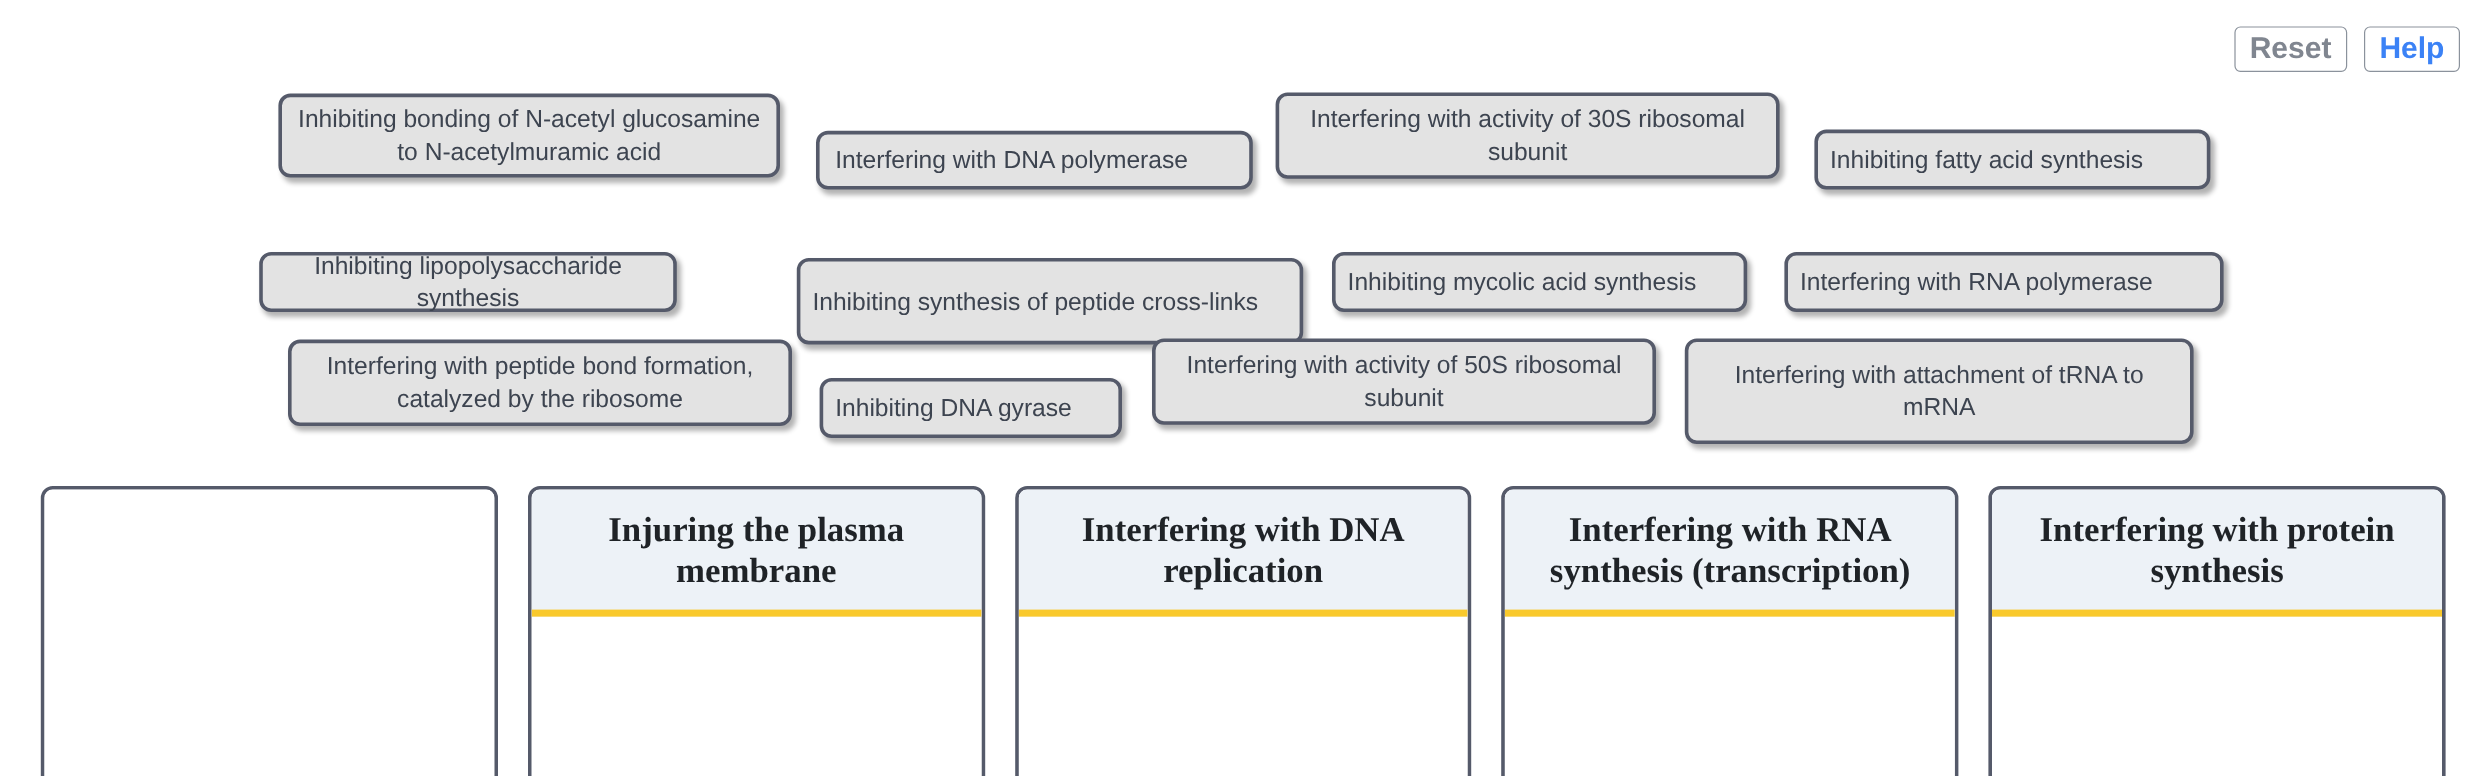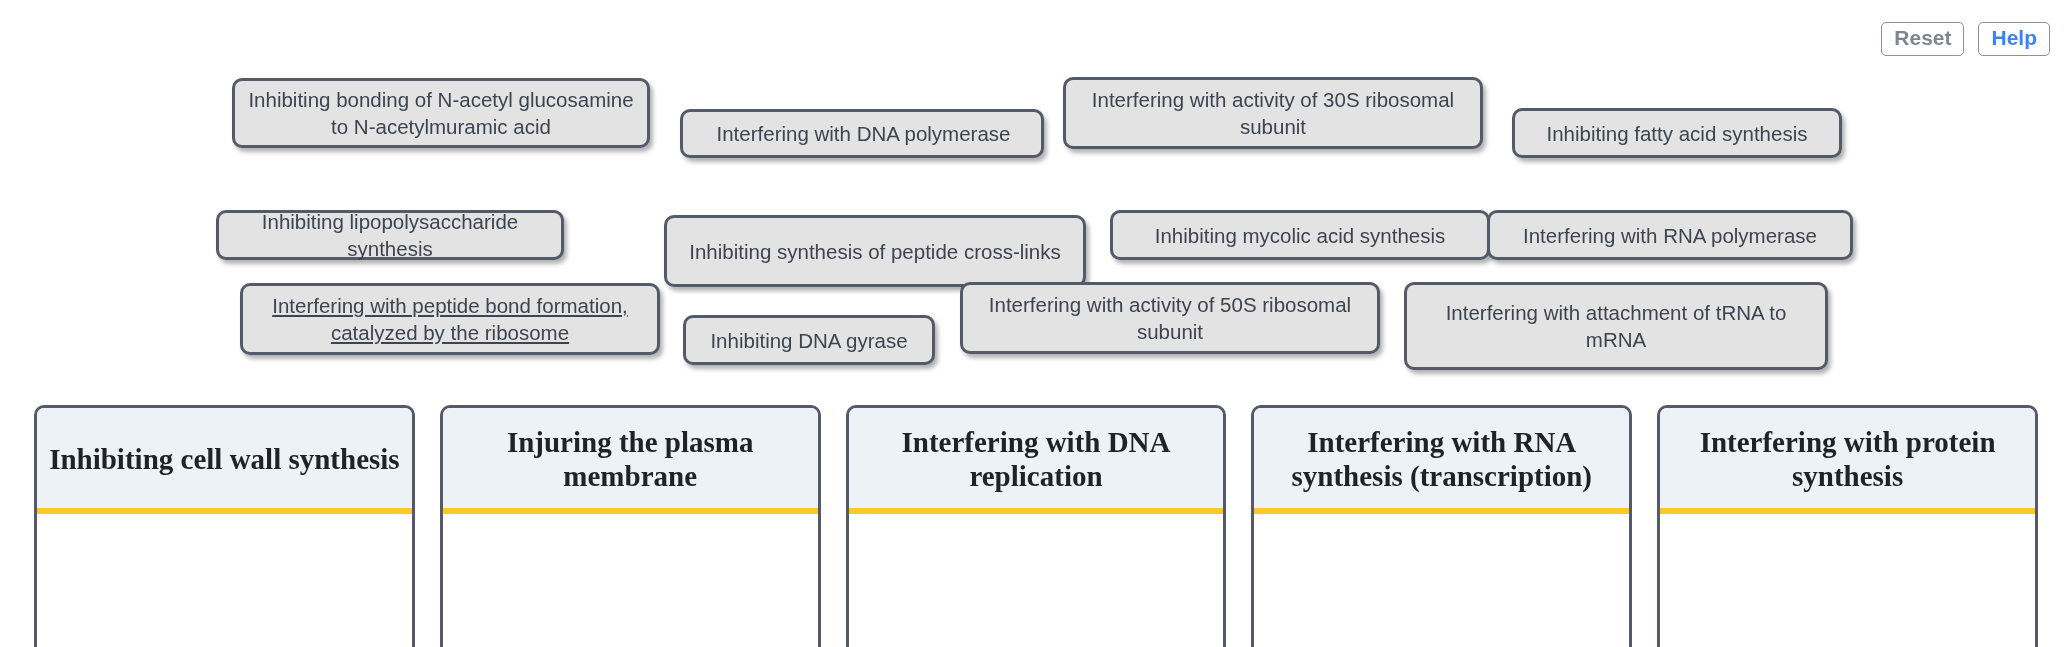--- a/index.html
+++ b/index.html
@@ -29,21 +29,21 @@
     display: flex;
     gap: 14px;
     align-items: center;
   }
   .tool-btn {
     border: 1px solid #8b929c;
     border-radius: 5px;
     background: #ffffff;
     padding: 4px 12px 6px 12px;
     font-family: "Liberation Sans", sans-serif;
-    font-size: 21px;
+    font-size: 25px;
     font-weight: bold;
     line-height: 1.05;
     cursor: pointer;
     box-sizing: border-box;
   }
   .tool-btn.reset { color: #808690; }
   .tool-btn.help  { color: #3b82f6; }
 
   
   .tile-rows {
@@ -59,21 +59,20 @@
     border: 3px solid #555a6a;
     border-radius: 10px;
     box-shadow: 3px 4px 4px rgba(0,0,0,0.30);
     color: #3d4450;
     font-family: "Liberation Sans", sans-serif;
     font-size: 20.5px;
     line-height: 27px;
     text-align: center;
     display: flex;
     align-items: center;
-    justify-content: center;
     padding: 4px 10px;
     cursor: move;
     user-select: none;
   }
 
   
   .columns {
     position: absolute;
     left: 34px;
     top: 405px;
@@ -134,43 +133,42 @@
       </div>
       <div class="tile" style="left: 1512px; top: 48px; width: 330px; height: 50px;">
         <span>Inhibiting fatty acid synthesis</span>
       </div>
       <div class="tile" style="left: 216px; top: 150px; width: 348px; height: 50px;">
         <span>Inhibiting lipopolysaccharide synthesis</span>
       </div>
       <div class="tile" style="left: 664px; top: 119px; width: 422px; height: 72px; margin-top: 36px;">
         <span>Inhibiting synthesis of peptide cross-links</span>
       </div>
-      <div class="tile" style="left: 1110px; top: 150px; width: 380px; height: 50px;">
+      <div class="tile" style="left: 1110px; top: 150px; width: 346px; height: 50px;">
         <span>Inhibiting mycolic acid synthesis</span>
       </div>
       <div class="tile" style="left: 1487px; top: 150px; width: 366px; height: 50px;">
         <span>Interfering with RNA polymerase</span>
       </div>
-      <div class="tile" style="left: 240px; top: 223px; width: 420px; height: 72px; text-decoration: underline;">
+      <div class="tile" style="left: 240px; top: 223px; width: 420px; height: 72px;">
         <span>Interfering with peptide bond formation, catalyzed by the ribosome</span>
       </div>
       <div class="tile" style="left: 683px; top: 255px; width: 252px; height: 50px;">
         <span>Inhibiting DNA gyrase</span>
       </div>
       <div class="tile" style="left: 960px; top: 222px; width: 420px; height: 72px;">
         <span>Interfering with activity of 50S ribosomal subunit</span>
       </div>
       <div class="tile" style="left: 1404px; top: 222px; width: 424px; height: 88px;">
         <span>Interfering with attachment of tRNA to mRNA</span>
       </div>
     </div>
 
   <div class="columns" id="columns-area">
       <div class="column">
-        <div class="col-header">Inhibiting cell wall synthesis</div>
         <div class="col-body"></div>
       </div>
       <div class="column">
         <div class="col-header">Injuring the plasma membrane</div>
         <div class="col-body"></div>
       </div>
       <div class="column">
         <div class="col-header">Interfering with DNA replication</div>
         <div class="col-body"></div>
       </div>

